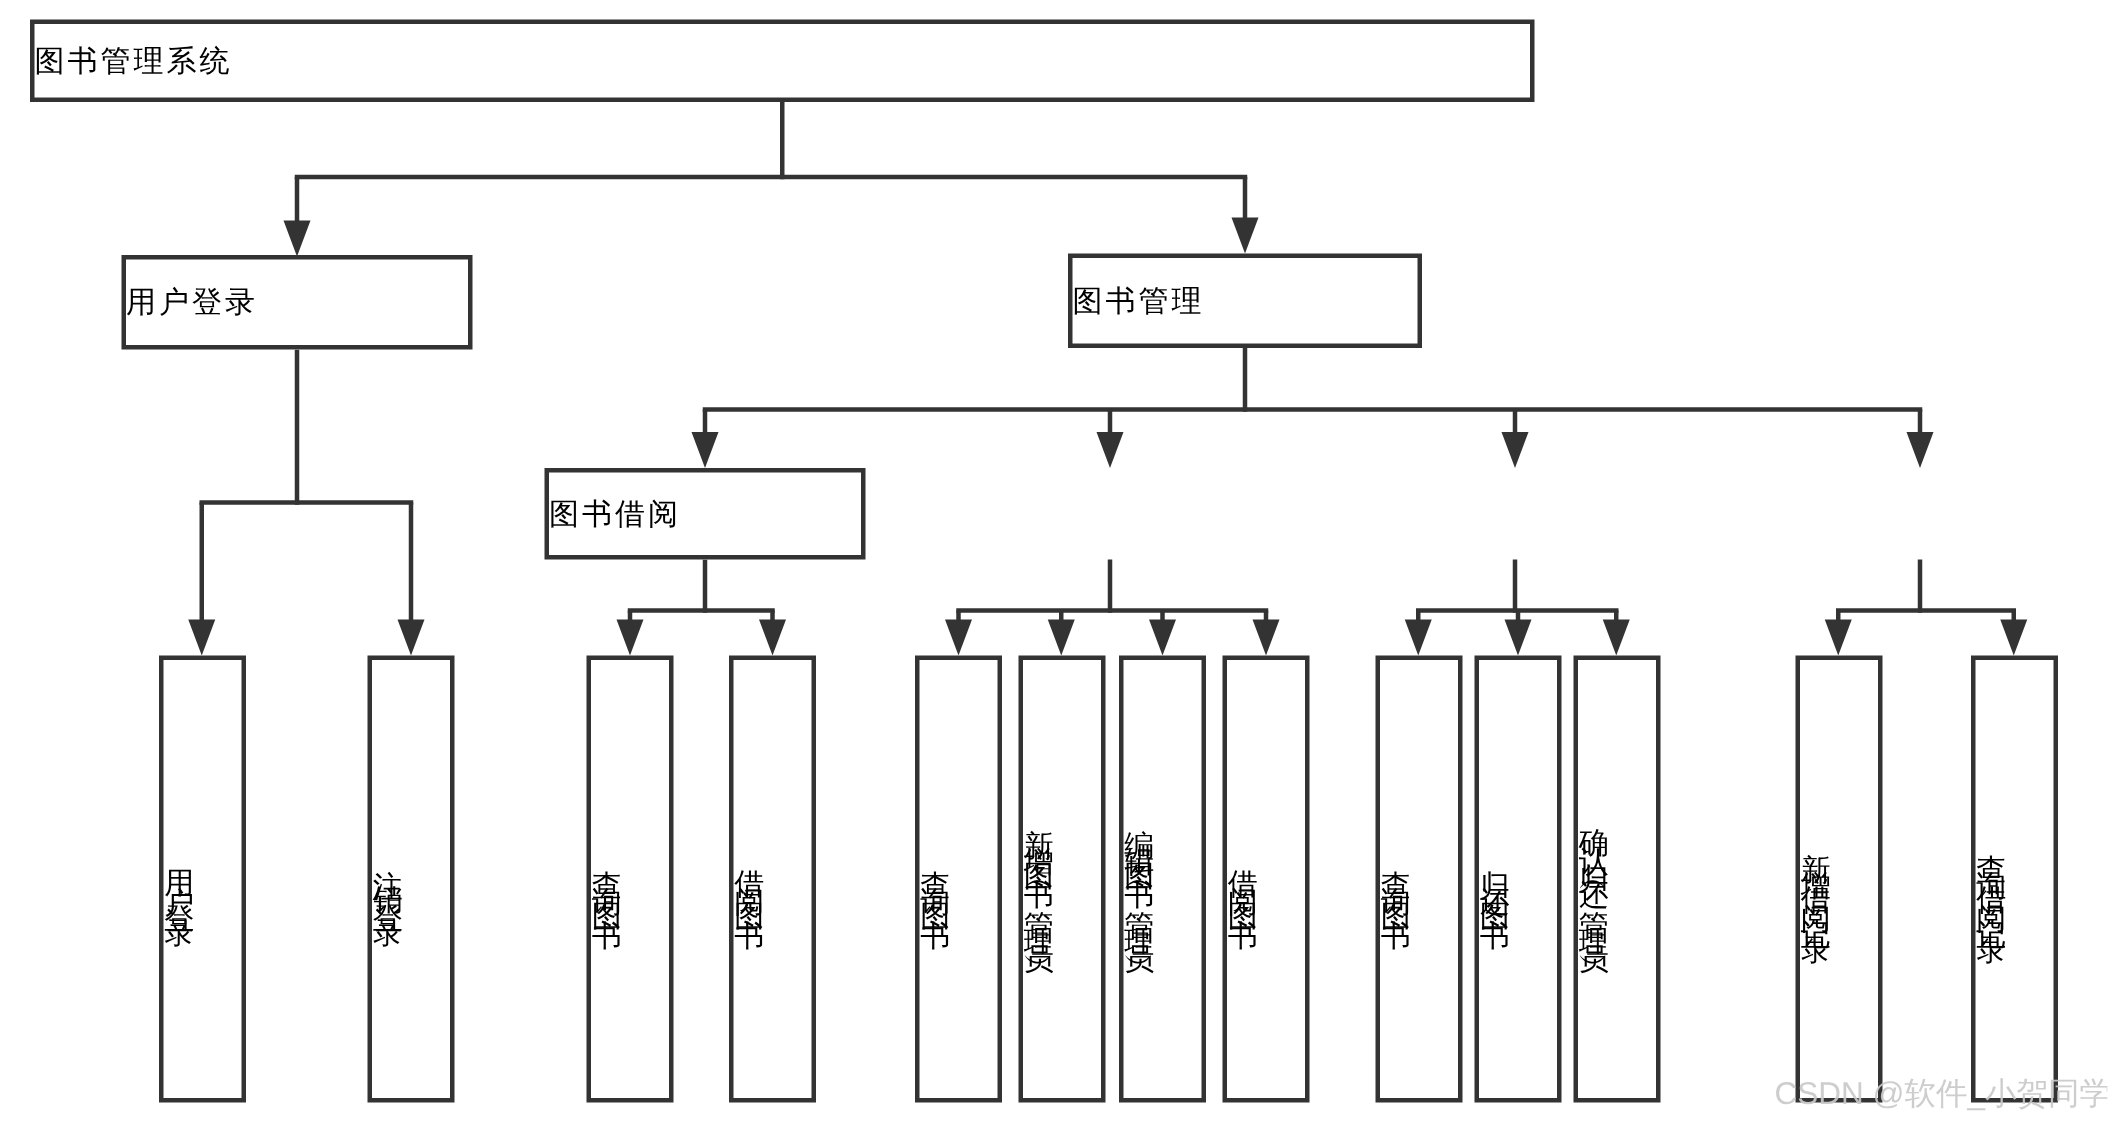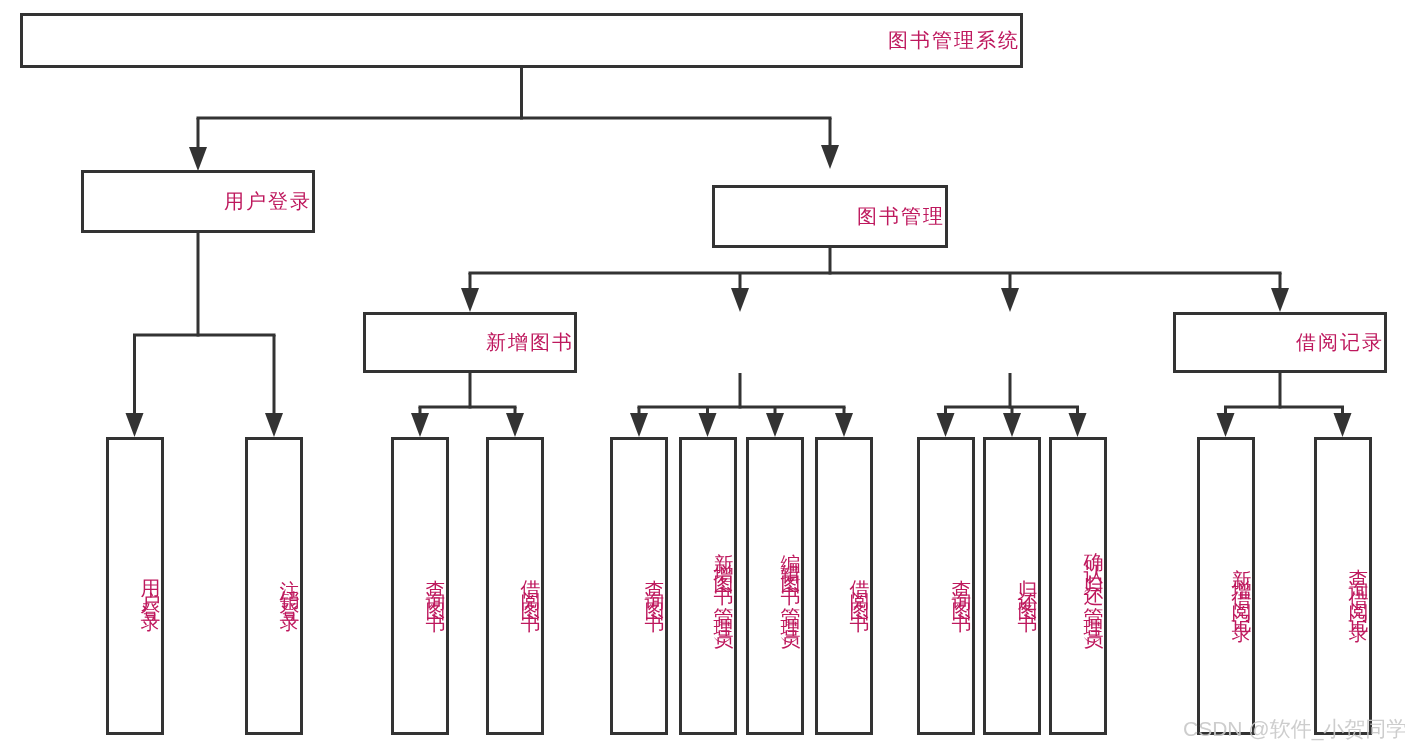--- a/index.html
+++ b/index.html
@@ -17,42 +17,42 @@
     width: 1405px; height: 747px;
     z-index: 1;
   }
   .hbox, .vbox {
     position: absolute;
     box-sizing: border-box;
     background: #ffffff;
     border: 3px solid #333333;
     display: flex;
     align-items: center;
-    justify-content: flex-end;
+    justify-content: flex-start;
     z-index: 2;
-    color: #be185d;
+    color: #000000;
   }
   .hbox span {
     font-size: 20px;
     letter-spacing: 2px;
     white-space: nowrap;
   }
   .vbox span {
     writing-mode: vertical-rl;
     text-orientation: mixed;
     font-size: 20px;
     letter-spacing: 11px;
     line-height: 1;
     white-space: nowrap;
   }
   
   .n-root { left: 20px;  top: 13px;  width: 1003px; height: 55px; }
   
   .n-user-login { left: 81px;  top: 170px; width: 234px; height: 63px; }
-  .n-book-mgmt  { left: 712px; top: 185px; width: 236px; height: 63px; }
+  .n-book-mgmt  { left: 712px; top: 169px; width: 236px; height: 63px; }
   
   .lvl3 { top: 312px; width: 214px; height: 61px; }
   .n-new-book-rec   { left: 363px; }
   .n-book-borrow    { left: 633px; }
   .n-current-borrow { left: 903px; }
   .n-borrow-record  { left: 1173px; }
   
   .leaf { top: 437px; width: 58px; height: 298px; }
   .n-ul-login   { left: 106px; }
   .n-ul-logout  { left: 245px; }
@@ -164,24 +164,21 @@
   </div>
 
   <div class="hbox n-user-login">
     <span>用户登录</span>
   </div>
   <div class="hbox n-book-mgmt">
     <span>图书管理</span>
   </div>
 
   <div class="hbox lvl3 n-new-book-rec">
-    <span>新增图书</span>
-  </div>
-  <div class="hbox lvl3 n-borrow-record">
-    <span>借阅记录</span>
+    <span>图书借阅</span>
   </div>
 
   <div class="vbox leaf n-ul-login">
     <span>用户登录</span>
   </div>
   <div class="vbox leaf n-ul-logout">
     <span>注销登录</span>
   </div>
   <div class="vbox leaf n-nb-query">
     <span>查询图书</span>

